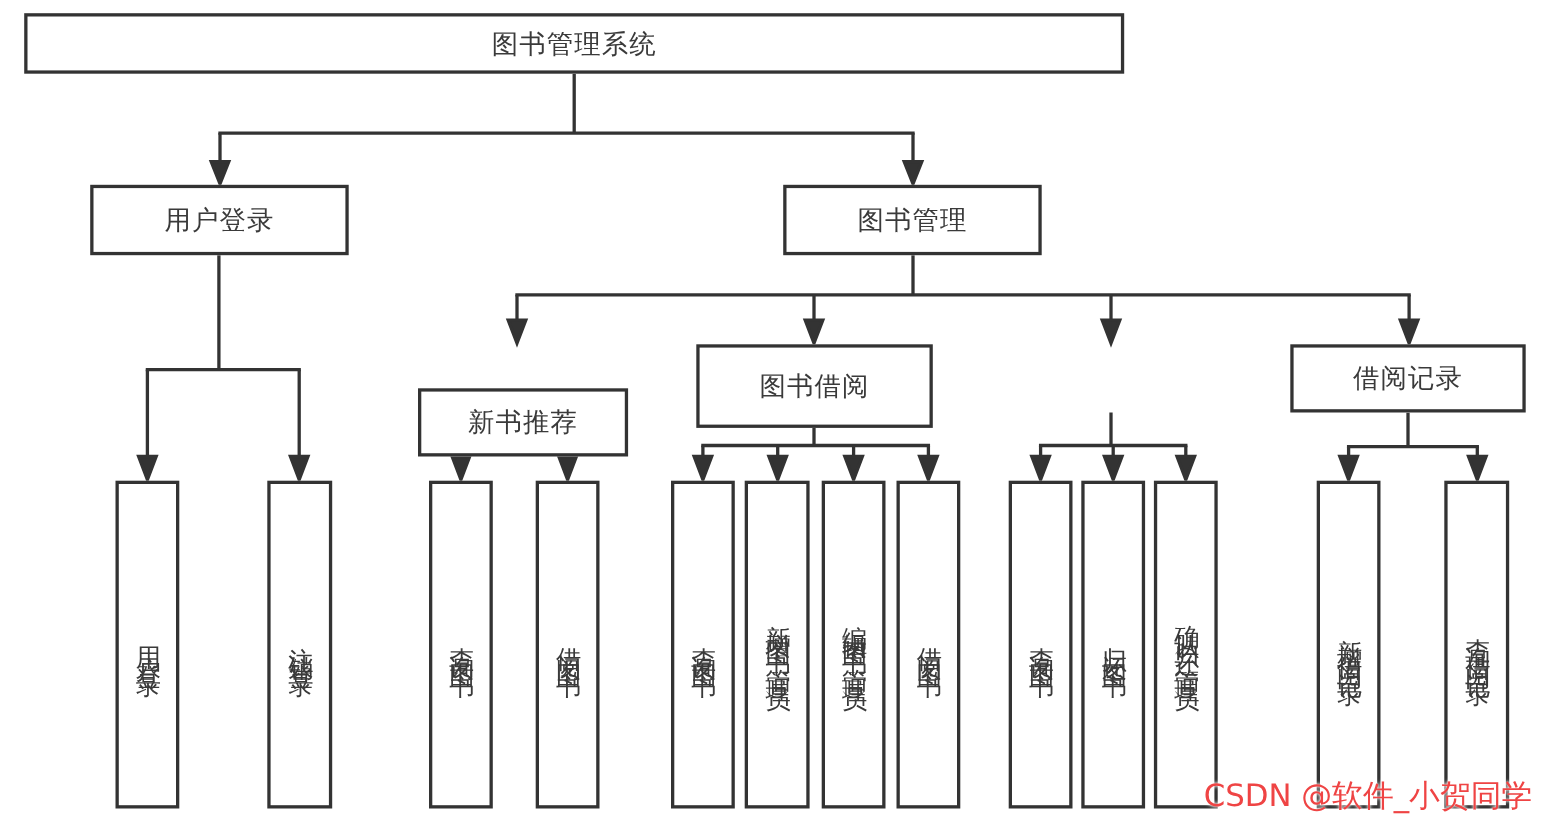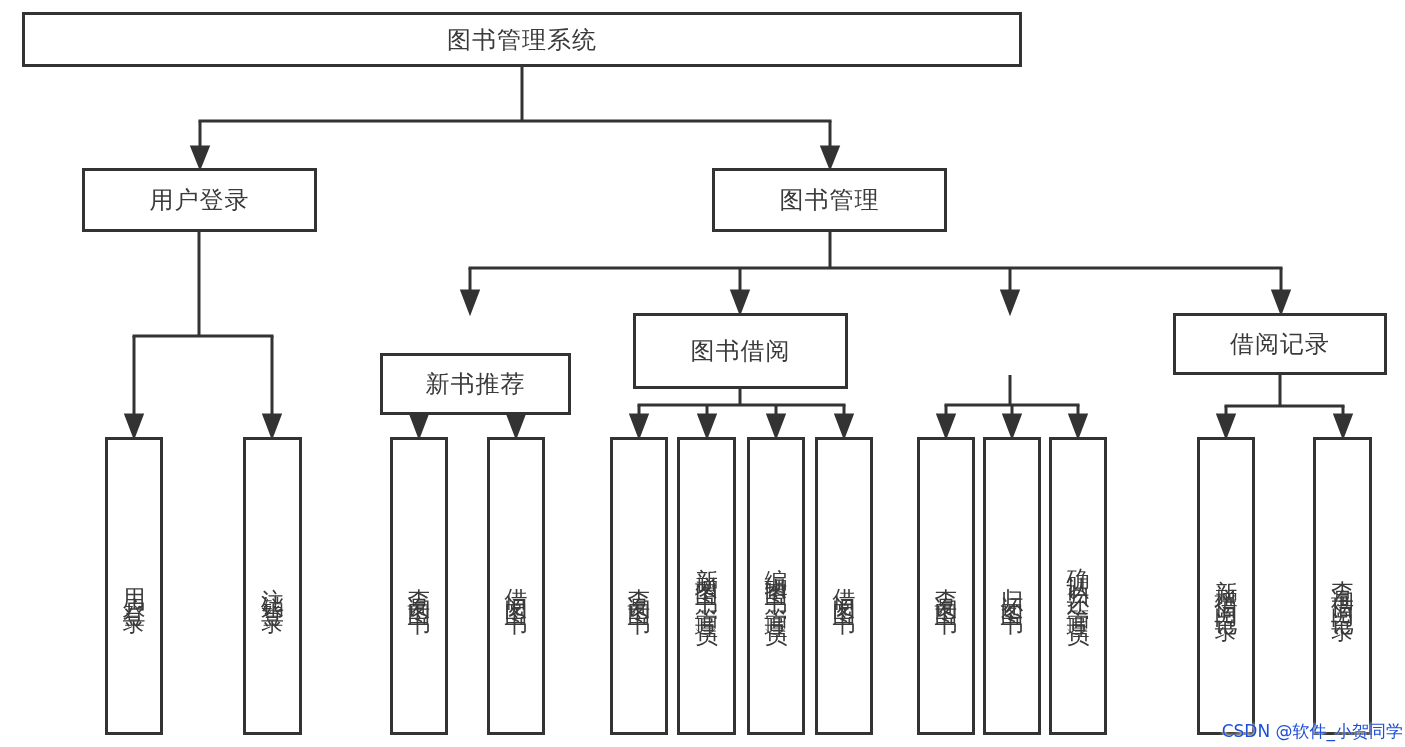--- a/index.html
+++ b/index.html
@@ -41,24 +41,24 @@
   .vbox .label {
     writing-mode: vertical-rl;
     text-orientation: mixed;
     font-size: 23px;
     letter-spacing: 8px;
     line-height: 1;
     white-space: nowrap;
   }
   #watermark {
     position: absolute;
-    right: 2px;
+    right: 12px;
     bottom: 4px;
-    font-size: 17px;
-    color: #1d4ed8;
+    font-size: 28px;
+    color: #ef4444;
     text-shadow: 0 0 2px #ffffff, 0 0 4px #ffffff;
     z-index: 2;
     white-space: nowrap;
   }
 </style>
 </head>
 <body>
 
 <div id="canvas">
 

